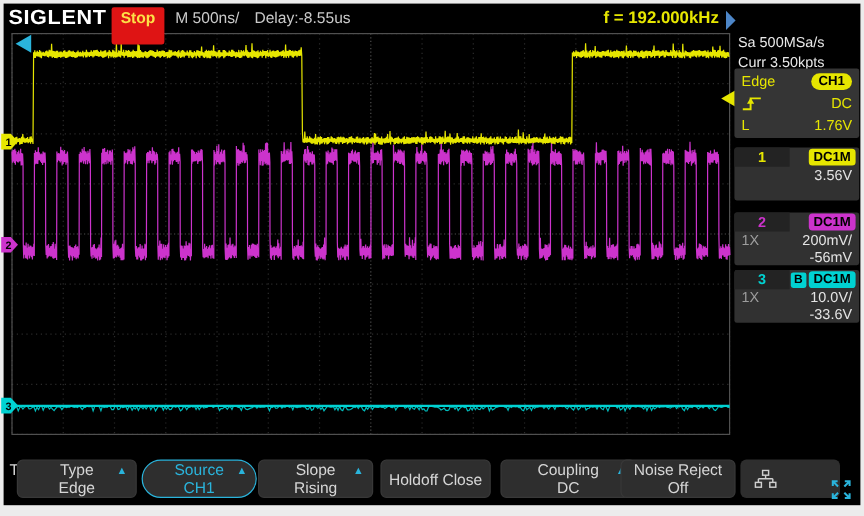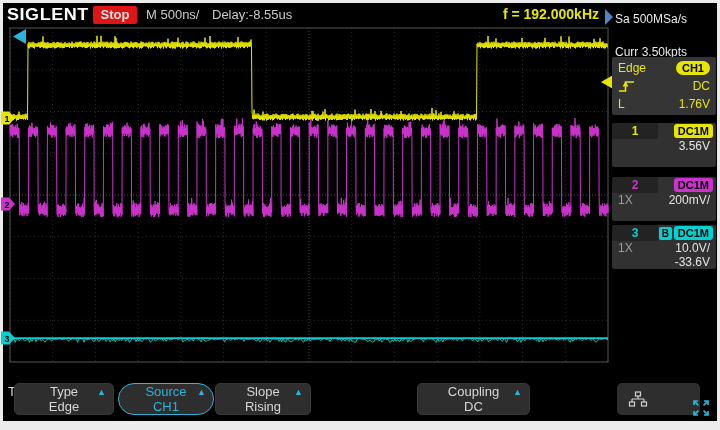--- a/index.html
+++ b/index.html
@@ -4,22 +4,22 @@
 <style>
   html,body{margin:0;padding:0;background:#ececec;}
   .bezel{position:relative;width:720px;height:430px;background:#ececec;overflow:hidden;
          font-family:"Liberation Sans",sans-serif;}
   .screen{position:absolute;left:3px;top:3px;width:714px;height:418px;background:#000;}
   .abs{position:absolute;}
   #scope{position:absolute;left:0;top:0;pointer-events:none;}
 
   
   .logo{left:7px;top:5px;color:#fff;font-weight:bold;font-size:17px;letter-spacing:.5px;transform:scaleX(1.06);transform-origin:left;}
-  .stop-badge{left:93px;top:6px;width:44px;height:18px;border-radius:2px;text-align:center;
-              font-size:13px;font-weight:bold;line-height:17px;color:#e5e5e5;}
+  .stop-badge{left:93px;top:6px;width:44px;height:31px;border-radius:2px;text-align:center;
+              font-size:13px;font-weight:bold;line-height:17px;color:#fde047;}
   .tb-text{top:7px;font-size:13px;color:#c9c9c9;}
   .freq{top:6px;right:121px;font-size:14px;color:var(--ch1);font-weight:bold;}
 
   
   .sa-line{left:615px;font-size:12px;color:#e9e9e9;}
   .trig-panel{left:612px;top:57px;width:104px;height:58px;background:#353535;border-radius:2px;
               color:var(--ch1);font-size:12px;display:flex;flex-direction:column;justify-content:space-around;
               padding:2px 6px;box-sizing:border-box;}
   .tp-row{display:flex;justify-content:space-between;align-items:center;height:17px;}
   .tp-badge{background:var(--ch1);color:#000;font-weight:bold;font-size:11px;line-height:14px;
@@ -95,21 +95,21 @@
       <polygon points="26,29 26,44 13,36.5" fill="#2ab4dc"></polygon>
       <polygon points="605,9 613,17 605,25" fill="#4d86c8"></polygon>
     </svg>
 
   <div class="abs logo">SIGLENT</div>
   <div class="abs stop-badge" style="background: rgb(223, 20, 20);">Stop</div>
   <div class="abs tb-text" style="left:146px">M 500ns/</div>
   <div class="abs tb-text" style="left:212px">Delay:-8.55us</div>
   <div class="abs freq">f = 192.000kHz</div>
 
-  <div class="abs sa-line" style="top:12px">Sa 500MSa/s</div>
+  <div class="abs sa-line" style="top:28px">Sa 500MSa/s</div>
   <div class="abs sa-line" style="top:45px">Curr 3.50kpts</div>
 
   <div class="abs trig-panel">
     <div class="tp-row">
       <span>Edge</span>
       <span class="tp-badge">CH1</span>
     </div>
     <div class="tp-row">
       <svg class="edge-icon" width="17" height="14" viewBox="0 0 17 14">
         <polyline points="1,12 7.5,12 7.5,3 16,3" fill="none" stroke="currentColor" stroke-width="1.6"></polyline>
@@ -141,20 +141,23 @@
       <div class="ch-num" style="color: rgb(204, 51, 204);">2</div>
       <div class="ch-badges">
 
         <span class="ch-coupling" style="background: rgb(204, 51, 204);">DC1M</span>
       </div>
     </div>
     <div class="ch-row">
       <span class="ch-probe">1X</span>
       <span>200mV/</span>
     </div>
+    <div class="ch-row end">
+        <span>-56mV</span>
+      </div>
   </div>
 
   <div class="abs ch-box" style="top:225px">
     <div class="ch-head">
       <div class="ch-num" style="color: rgb(0, 210, 210);">3</div>
       <div class="ch-badges">
         <span class="ch-bw" style="background: rgb(0, 210, 210);">B</span>
         <span class="ch-coupling" style="background: rgb(0, 210, 210);">DC1M</span>
       </div>
     </div>
@@ -177,24 +180,33 @@
   <div class="menu-btn active" style="left:118px;width:96px">
     <span class="btn-label">Source</span>
     <span class="btn-value">CH1</span>
     <span class="up-arrow">▲</span>
   </div>
   <div class="menu-btn" style="left:215px;width:96px">
     <span class="btn-label">Slope</span>
     <span class="btn-value">Rising</span>
     <span class="up-arrow">▲</span>
   </div>
+  <div class="menu-btn" style="left:317px;width:92px">
+    <span class="btn-label">Holdoff Close</span>
+
+  </div>
   <div class="menu-btn" style="left:417px;width:113px">
     <span class="btn-label">Coupling</span>
     <span class="btn-value">DC</span>
     <span class="up-arrow">▲</span>
+  </div>
+  <div class="menu-btn" style="left:517px;width:96px">
+    <span class="btn-label">Noise Reject</span>
+    <span class="btn-value">Off</span>
+
   </div>
 
   <div class="abs net-btn">
     <svg width="20" height="17" viewBox="0 0 20 17">
       <g fill="none" stroke="#cfcfcf" stroke-width="1.2">
         <rect x="7.5" y="1" width="5" height="4"></rect>
         <path d="M10 5 V8 M4 8 H16 M4 8 V11 M16 8 V11"></path>
         <rect x="1.5" y="11" width="5" height="4"></rect>
         <rect x="13.5" y="11" width="5" height="4"></rect>
       </g>

